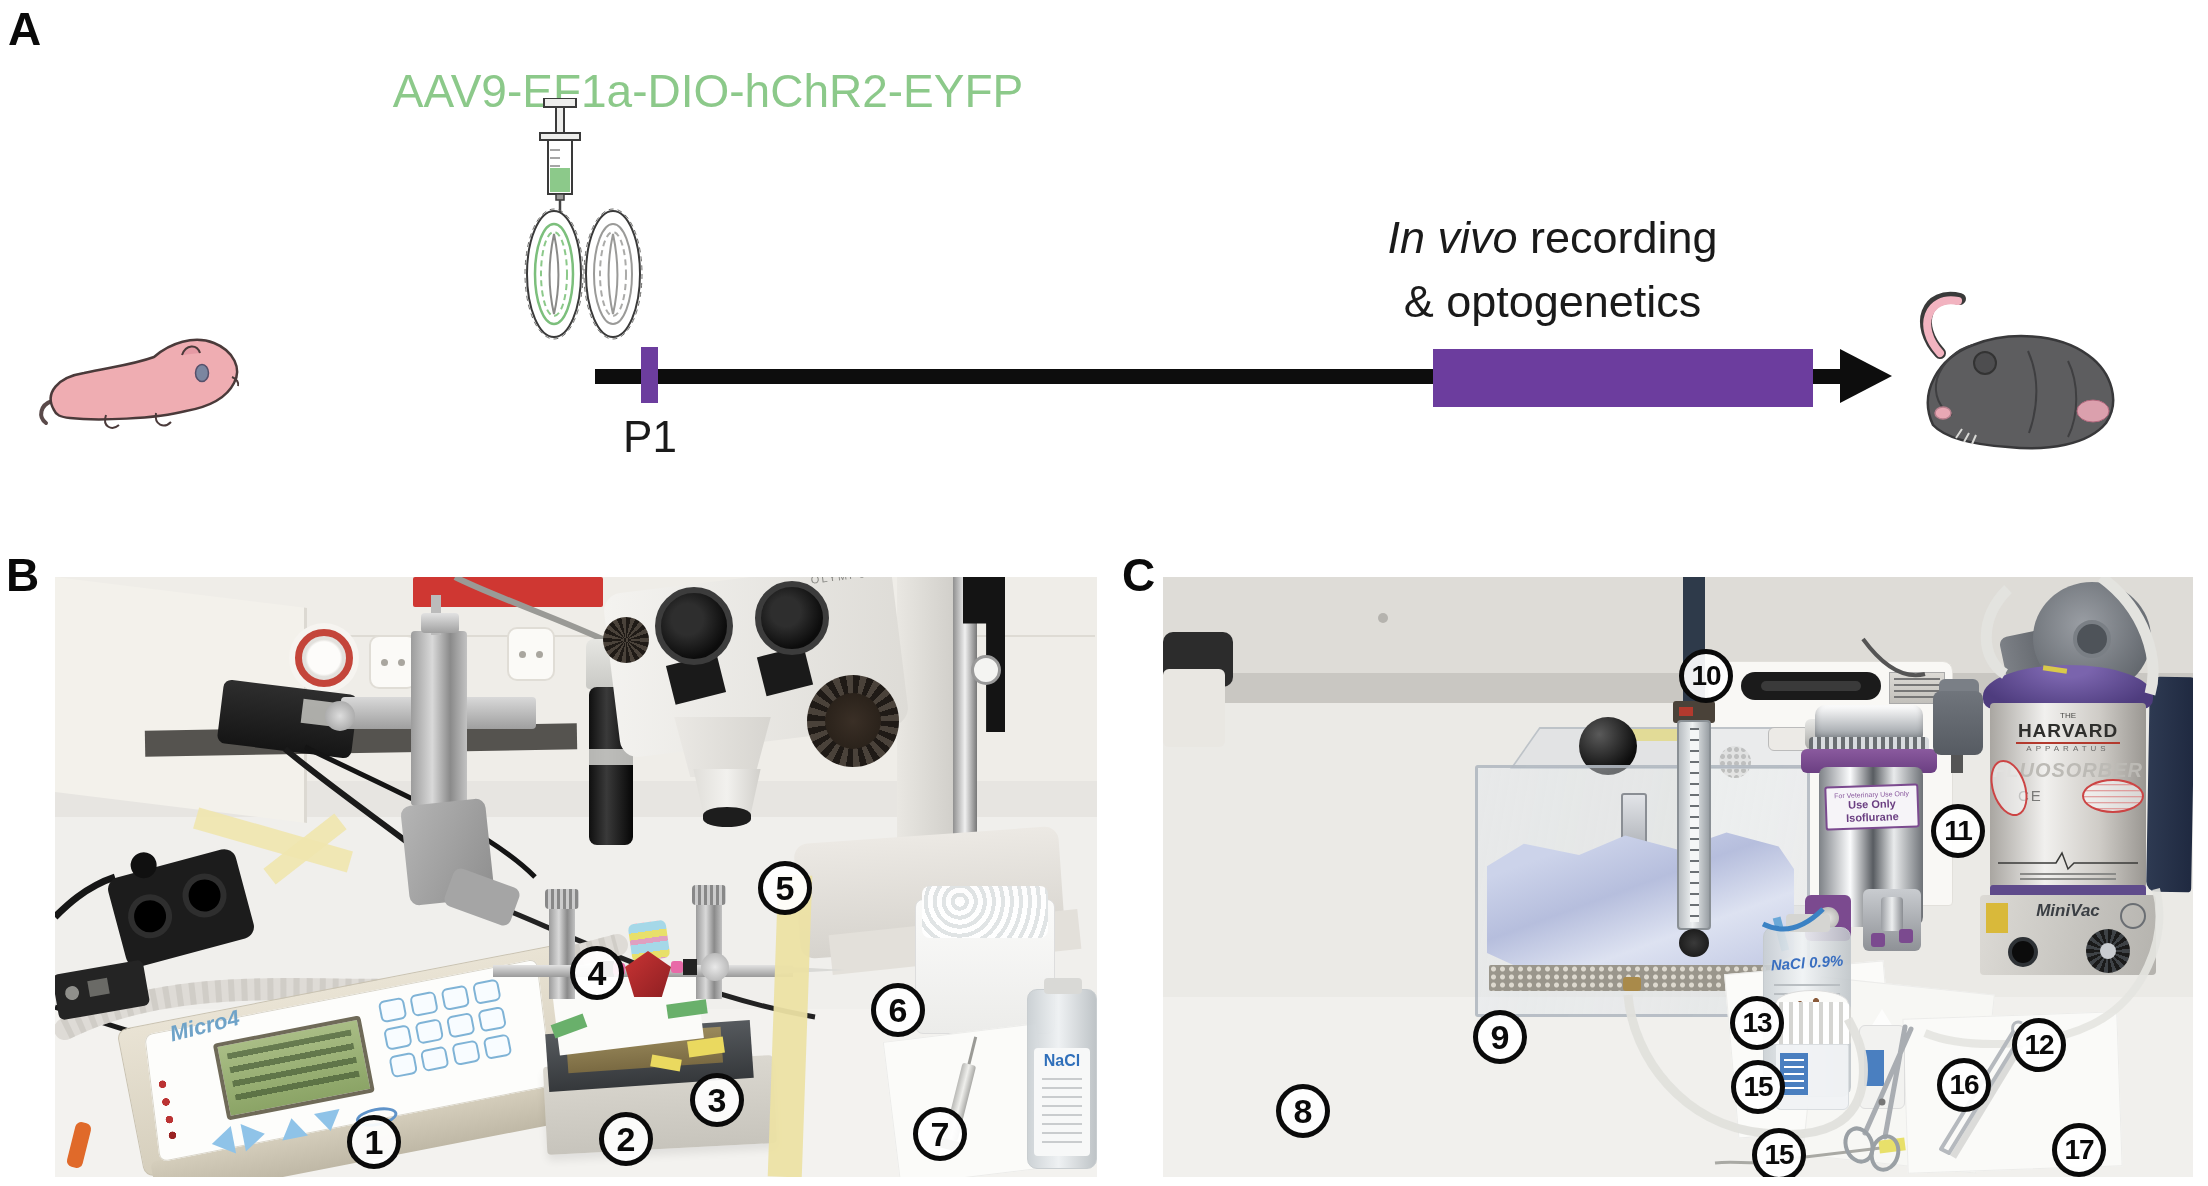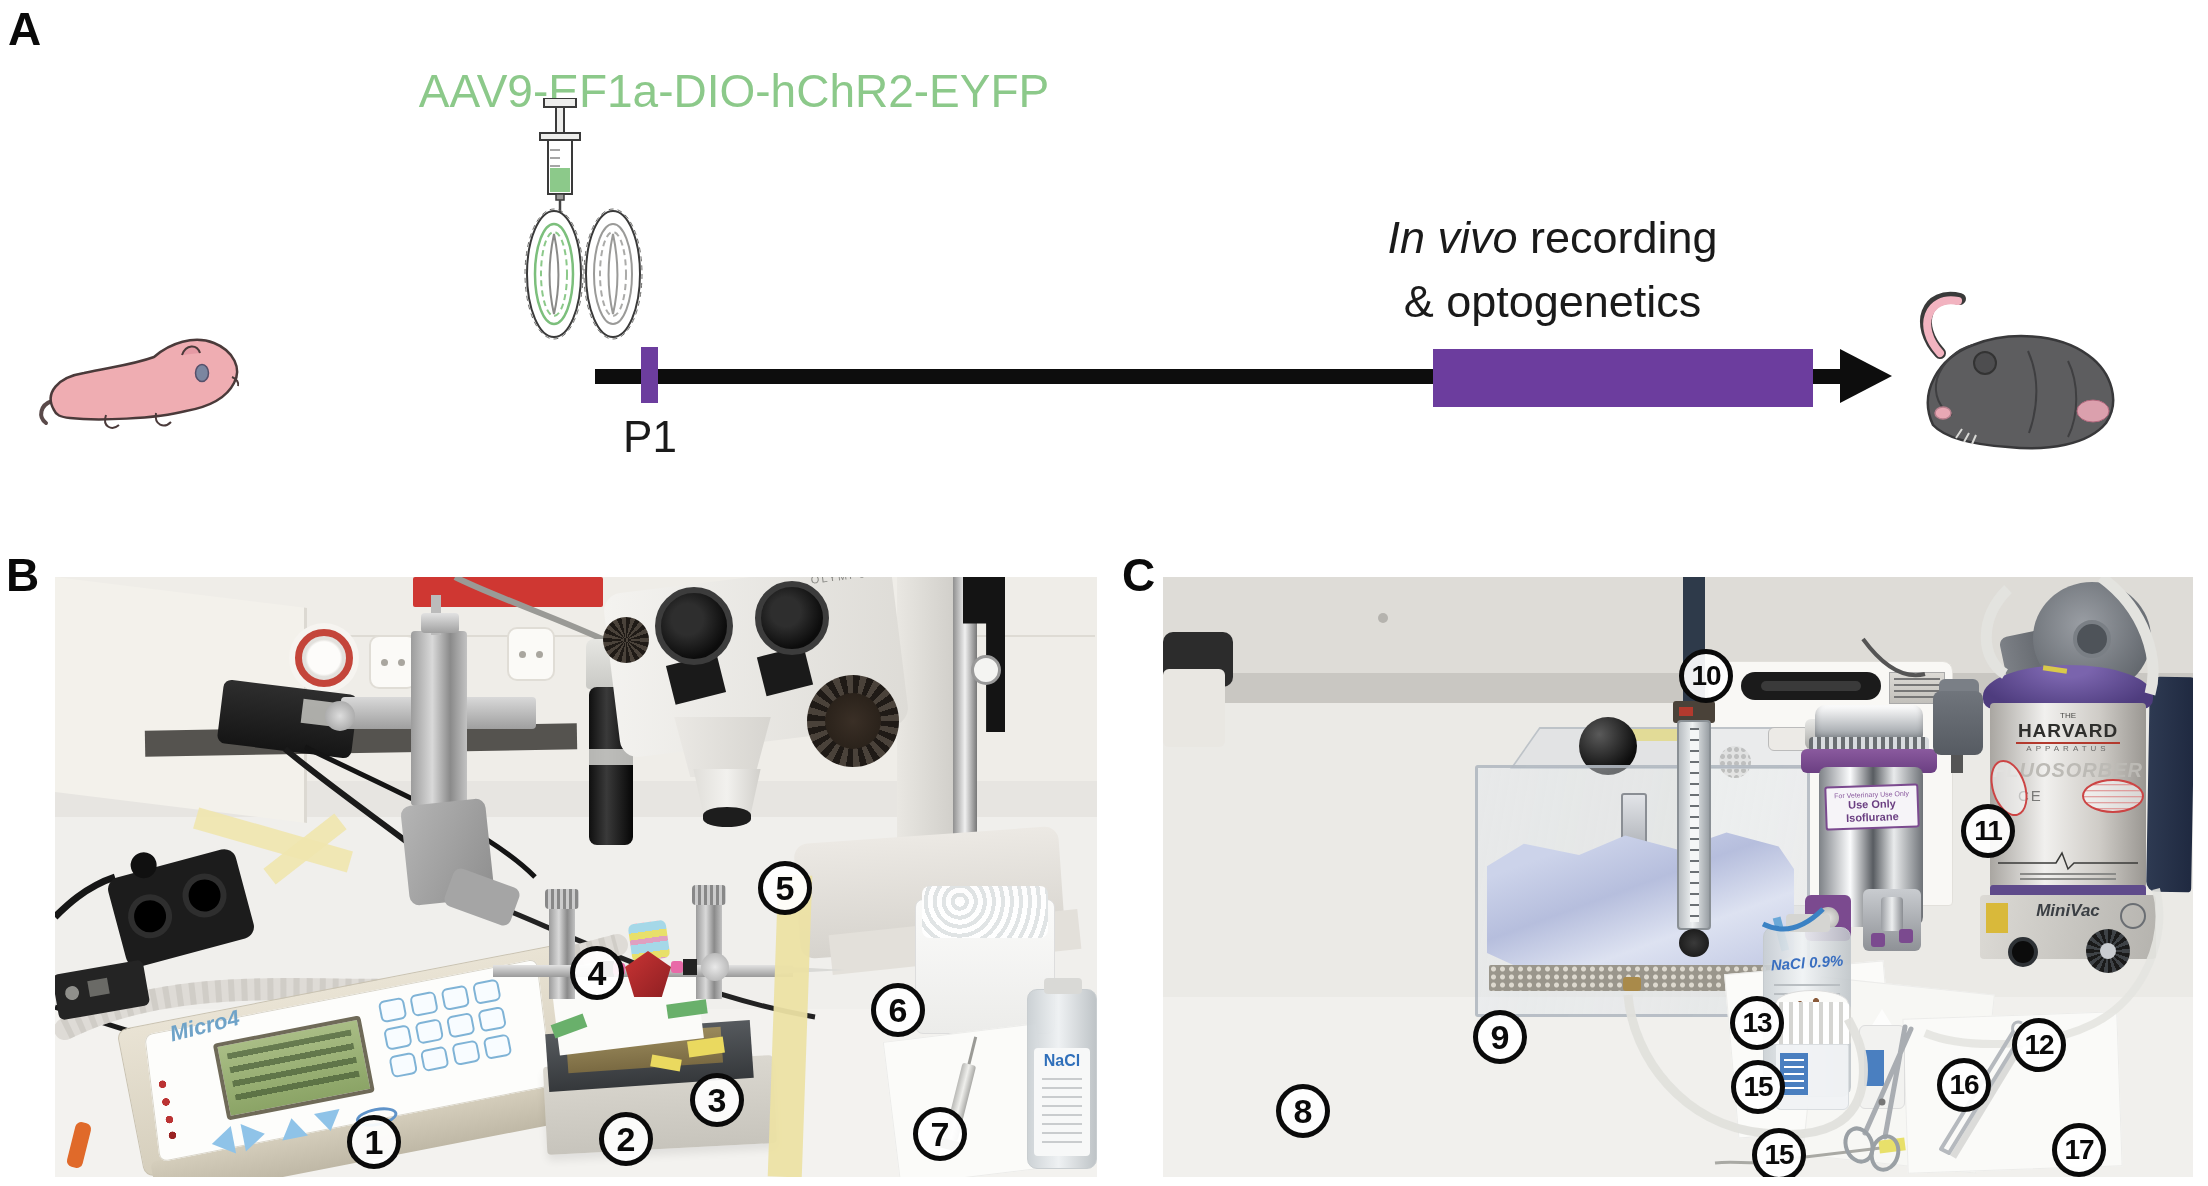--- a/index.html
+++ b/index.html
@@ -27,21 +27,21 @@
   .metal-v{background:linear-gradient(90deg,#9c9c9c,#d9d9d9 38%,#8a8a8a 70%,#c2c2c2);}
   .key{border:2px solid #7fb3d6;border-radius:6px;background:#f8fcff;}
 </style>
 </head>
 <body>
 
 <div class="canvas">
 
   <div class="panel-letter" style="left:8px;top:2px;">A</div>
 
-  <div class="virus-title" style="left:373px;top:64px;width:722px;">AAV9-EF1a-DIO-hChR2-EYFP</div>
+  <div class="virus-title" style="left:347px;top:64px;width:722px;">AAV9-EF1a-DIO-hChR2-EYFP</div>
 
   <svg class="e" style="left:534px;top:98px;" width="52" height="124" viewBox="0 0 52 124">
     <rect x="10" y="0" width="32" height="9" fill="#ededeb" stroke="#3a3a3a" stroke-width="2"></rect>
     <rect x="22" y="9" width="8" height="26" fill="#ededeb" stroke="#3a3a3a" stroke-width="2"></rect>
     <rect x="6" y="35" width="40" height="7" fill="#ededeb" stroke="#3a3a3a" stroke-width="2"></rect>
     <rect x="14" y="42" width="24" height="54" fill="#ffffff" stroke="#3a3a3a" stroke-width="2"></rect>
     <rect x="16" y="70" width="20" height="24" fill="#8cc98a"></rect>
     <line x1="16" y1="52" x2="26" y2="52" stroke="#888" stroke-width="1.5"></line>
     <line x1="16" y1="60" x2="26" y2="60" stroke="#888" stroke-width="1.5"></line>
     <line x1="16" y1="68" x2="26" y2="68" stroke="#888" stroke-width="1.5"></line>
@@ -303,21 +303,21 @@
         <div style="position:absolute;left:28px;top:84px;font-size:15px;color:#7a7a78;letter-spacing:2px;">CE</div>
         <div class="e" style="left:2px;top:56px;width:34px;height:58px;border:2px solid #c44;border-radius:50%;transform:rotate(-18deg);background:rgba(255,255,255,.55);"></div>
         <div class="e" style="left:92px;top:76px;width:62px;height:34px;border:2px solid #c44;border-radius:50%;background:rgba(255,255,255,.6);background-image:repeating-linear-gradient(180deg,#d88 3px,transparent 5px 9px);"></div>
         <svg class="e" style="left:8px;top:148px;" width="140" height="20" viewBox="0 0 140 20">
           <path d="M0,12 H58 L64,2 L70,18 L76,12 H140" fill="none" stroke="#3a3a38" stroke-width="1.5"></path>
         </svg>
         <div class="e" style="left:30px;top:170px;width:96px;height:10px;background:repeating-linear-gradient(180deg,#8a8a88 0 1.5px,transparent 1.5px 5px);"></div>
       </div>
       <div class="e" style="left:12px;top:308px;width:156px;height:16px;background:#5f4b8b;border-radius:3px;"></div>
     </div>
-    <div class="e" style="left:817px;top:318px;width:176px;height:64px;background:linear-gradient(100deg,#dcdad5,#b5b3ae);border-radius:4px;z-index:7;">
+    <div class="e" style="left:817px;top:318px;width:176px;height:80px;background:linear-gradient(100deg,#dcdad5,#b5b3ae);border-radius:4px;z-index:7;">
       <div class="e" style="left:6px;top:8px;width:22px;height:30px;background:#d9b93a;"></div>
       <div class="e" style="left:0;top:6px;width:100%;text-align:center;font-size:17px;font-weight:bold;font-style:italic;color:#3b3f44;">MiniVac</div>
       <div class="e" style="right:10px;top:8px;width:26px;height:26px;border-radius:50%;border:2px solid #6a6e73;"></div>
       <div class="e" style="left:28px;top:42px;width:30px;height:30px;border-radius:50%;background:#0c0c0c;border:4px solid #2e3236;"></div>
       <div class="e" style="left:106px;top:34px;width:44px;height:44px;border-radius:50%;background:repeating-conic-gradient(#1a1a1a 0 12deg,#3e4246 12deg 24deg);">
         <div class="e" style="inset:14px;border-radius:50%;background:#c9ccd0;"></div>
       </div>
     </div>
     <div class="e" style="left:985px;top:100px;width:45px;height:215px;background:linear-gradient(90deg,#2e3a52,#1f2940);border-radius:10px 4px 4px 10px;transform:rotate(1deg);z-index:5;"></div>
 
@@ -385,21 +385,21 @@
       <ellipse cx="696" cy="568" rx="13" ry="17" fill="none" stroke="#9aa0a5" stroke-width="4" transform="rotate(-20 696 568)"></ellipse>
       <ellipse cx="722" cy="576" rx="13" ry="17" fill="none" stroke="#9aa0a5" stroke-width="4" transform="rotate(15 722 576)"></ellipse>
       <path d="M790,580 L858,468" stroke="rgba(0,0,0,.12)" stroke-width="7" fill="none"></path>
       <path d="M778,572 L850,455 M786,576 L856,462 M778,572 L786,576" stroke="#b5b9be" stroke-width="4" stroke-linecap="round" fill="none"></path>
       <path d="M850,455 C848,447 853,443 859,446" stroke="#b5b9be" stroke-width="3" fill="none"></path>
     </svg>
 
     <div class="callout" style="left:140px;top:534px;">8</div>
     <div class="callout" style="left:337px;top:460px;">9</div>
     <div class="callout two" style="left:543px;top:99px;">10</div>
-    <div class="callout two" style="left:825px;top:254px;">11</div>
+    <div class="callout two" style="left:795px;top:254px;">11</div>
     <div class="callout two" style="left:876px;top:468px;">12</div>
     <div class="callout two" style="left:594px;top:446px;">13</div>
     <div class="callout two" style="left:595px;top:510px;">15</div>
     <div class="callout two" style="left:616px;top:578px;">15</div>
     <div class="callout two" style="left:801px;top:508px;">16</div>
     <div class="callout two" style="left:916px;top:573px;">17</div>
   </div>
 
 </div>
 

